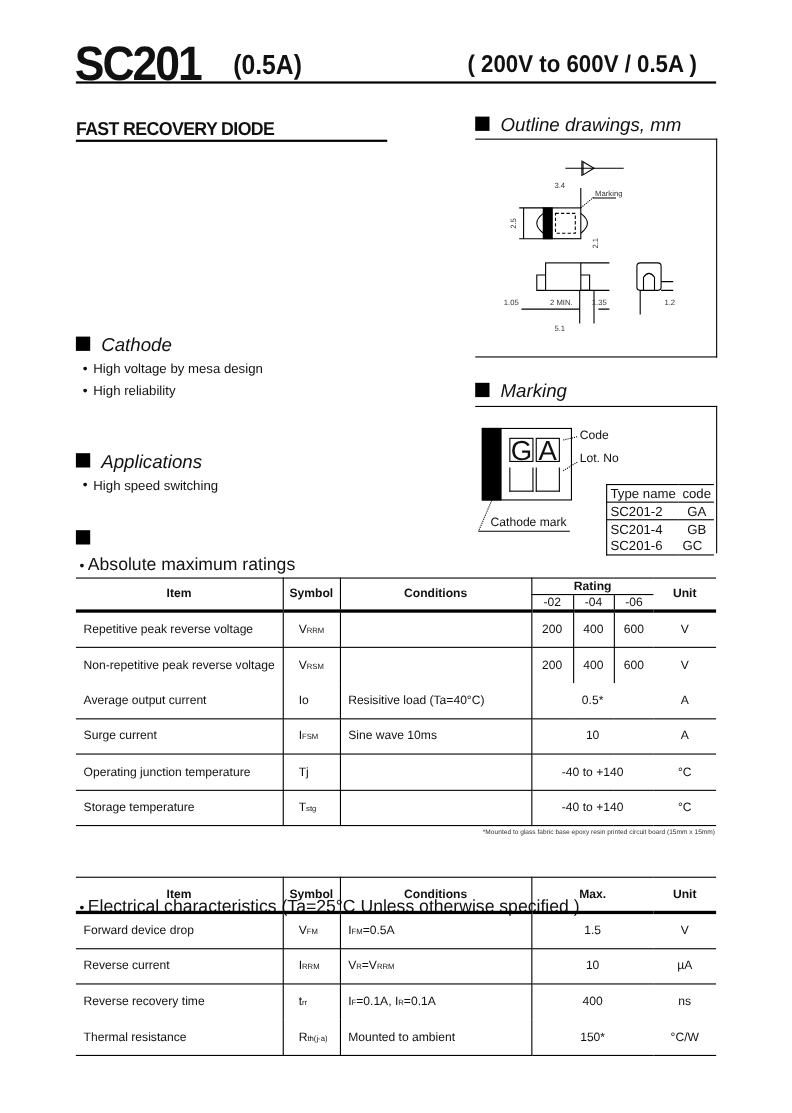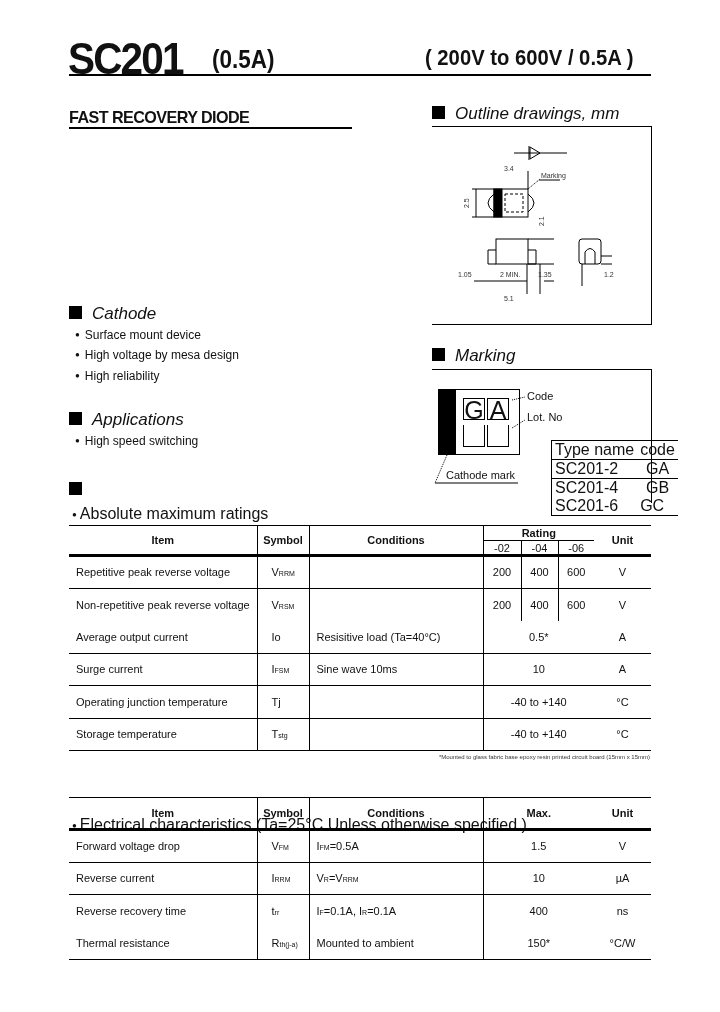--- a/index.html
+++ b/index.html
@@ -66,21 +66,21 @@
     .t2 .thick-bottom { border-bottom: 3px solid #000; }
 
     .footnote { left: 400px; top: 754px; width: 250px; font-size: 6px; text-align: right; color: #333; white-space: nowrap; }
 
     
     .mk-body { left: 438px; top: 389px; width: 82px; height: 66px; border: 1px solid #000; }
     .mk-cath { left: 438px; top: 389px; width: 18px; height: 66px; background: #000; }
     .mk-char { position: absolute; top: 398px; width: 22px; height: 22px; border: 1px solid #000; font-size: 25px; line-height: 22px; text-align: center; }
     .mk-lot { position: absolute; top: 425px; width: 22px; height: 22px; border-left: 1px solid #000; border-bottom: 1px solid #000; border-right: 1px solid #000; }
     .mk-label { font-size: 11px; white-space: nowrap; }
-    .code-table { left: 551px; top: 440px; font-size: 16px; border-collapse: collapse; }
+    .code-table { left: 551px; top: 440px; font-size: 12px; border-collapse: collapse; }
     .code-table td { height: 16px; padding: 0 3px; }
     .code-table tr:first-child td { border-top: 1px solid #000; }
     .code-table td:first-child { border-left: 1px solid #000; }
   </style>
 </head>
 <body>
 
 <div class="abs title-main">SC201</div>
 <div class="abs title-sub">(0.5A)</div>
 <div class="abs title-range">( 200V to 600V / 0.5A )</div>
@@ -138,21 +138,20 @@
     <text x="72" y="175">5.1</text>
     <text x="172" y="151">1.2</text>
     <text x="72" y="45">3.4</text>
   </g>
 </svg>
 
 <div class="abs section-h features-h">
   <span class="sq"></span><span>Cathode</span>
 </div>
 <ul class="abs bullet-list features-list">
-  <li>Surface mount device</li>
   <li>High voltage by mesa design</li>
   <li>High reliability</li>
 </ul>
 
 <div class="abs section-h apps-h">
   <span class="sq"></span><span>Applications</span>
 </div>
 <ul class="abs bullet-list apps-list">
   <li>High speed switching</li>
 </ul>
@@ -296,21 +295,21 @@
   </colgroup>
   <tbody>
       <tr>
     <th class="vr thick-bottom hdr-top">Item</th>
     <th class="vr thick-bottom hdr-top">Symbol</th>
     <th class="vr thick-bottom hdr-top">Conditions</th>
     <th class="thick-bottom hdr-top">Max.</th>
     <th class="thick-bottom hdr-top">Unit</th>
   </tr>
   <tr>
-    <td class="left-pad vr bb">Forward voltage drop</td>
+    <td class="left-pad vr bb">Forward device drop</td>
     <td class="sym vr bb"><span>V</span><small>FM</small></td>
     <td class="left-pad vr bb cond"><span>I</span><small>FM</small><span>=0.5A</span></td>
     <td class="center bb">1.5</td>
     <td class="center bb">V</td>
   </tr>
   <tr>
     <td class="left-pad vr bb">Reverse current</td>
     <td class="sym vr bb"><span>I</span><small>RRM</small></td>
     <td class="left-pad vr bb cond"><span>V</span><small>R</small><span>=V</span><small>RRM</small></td>
     <td class="center bb">10</td>

